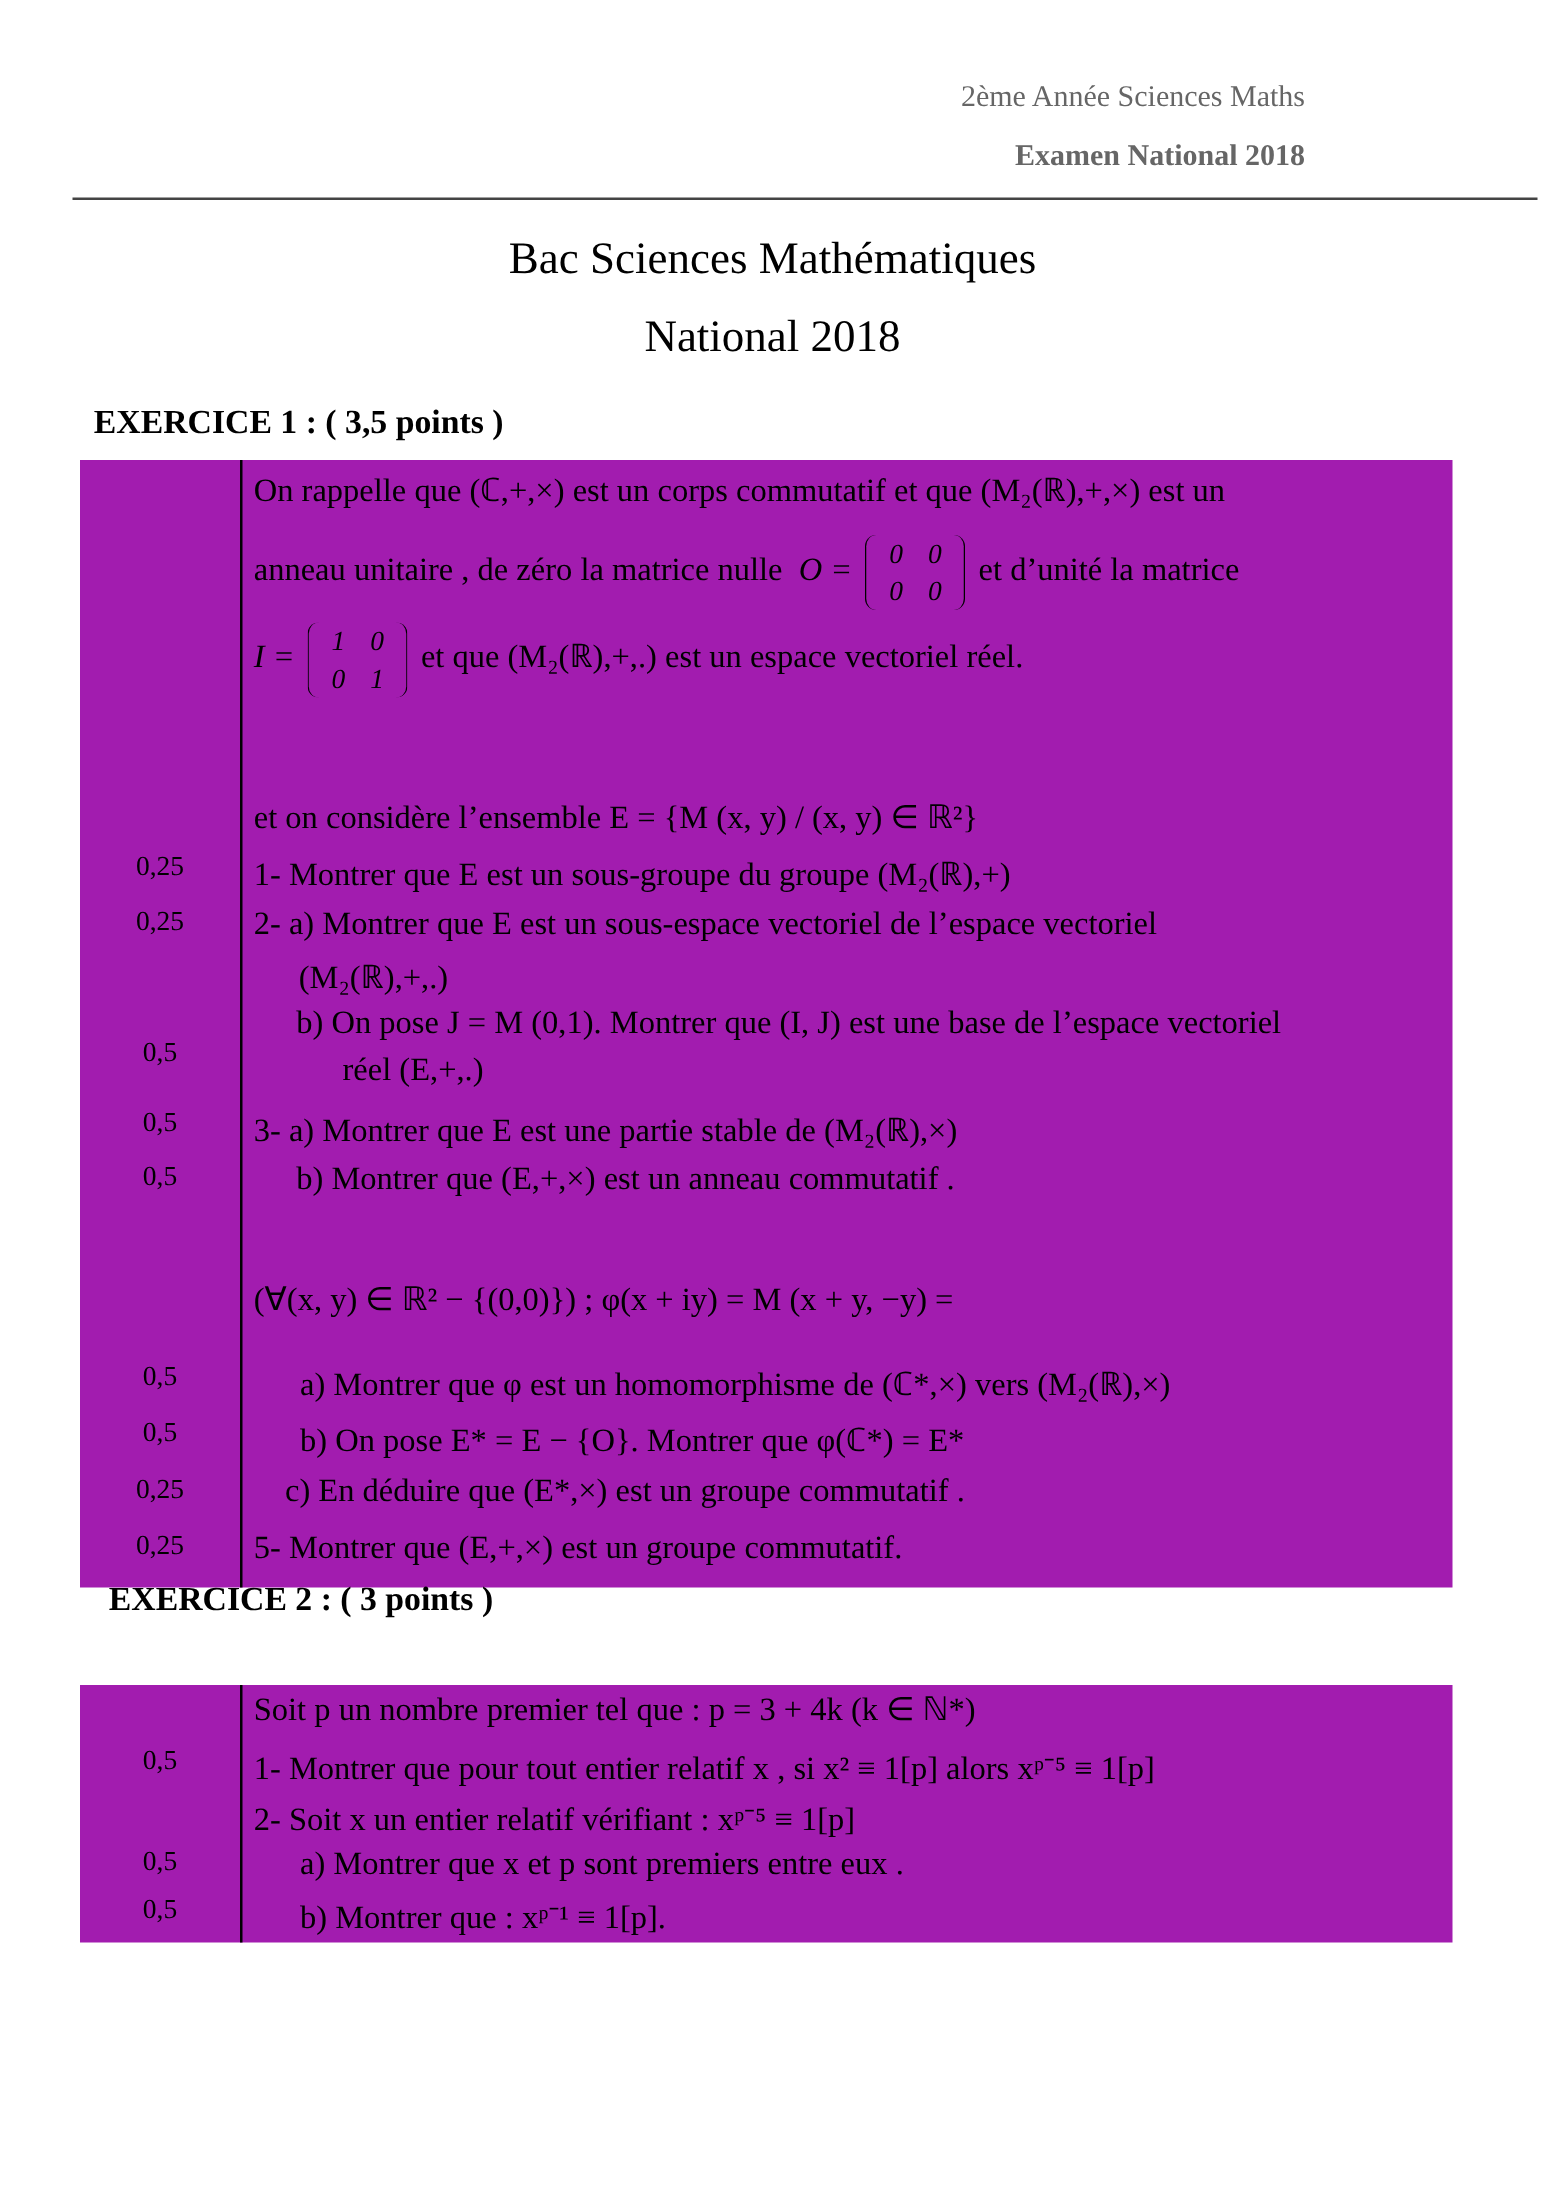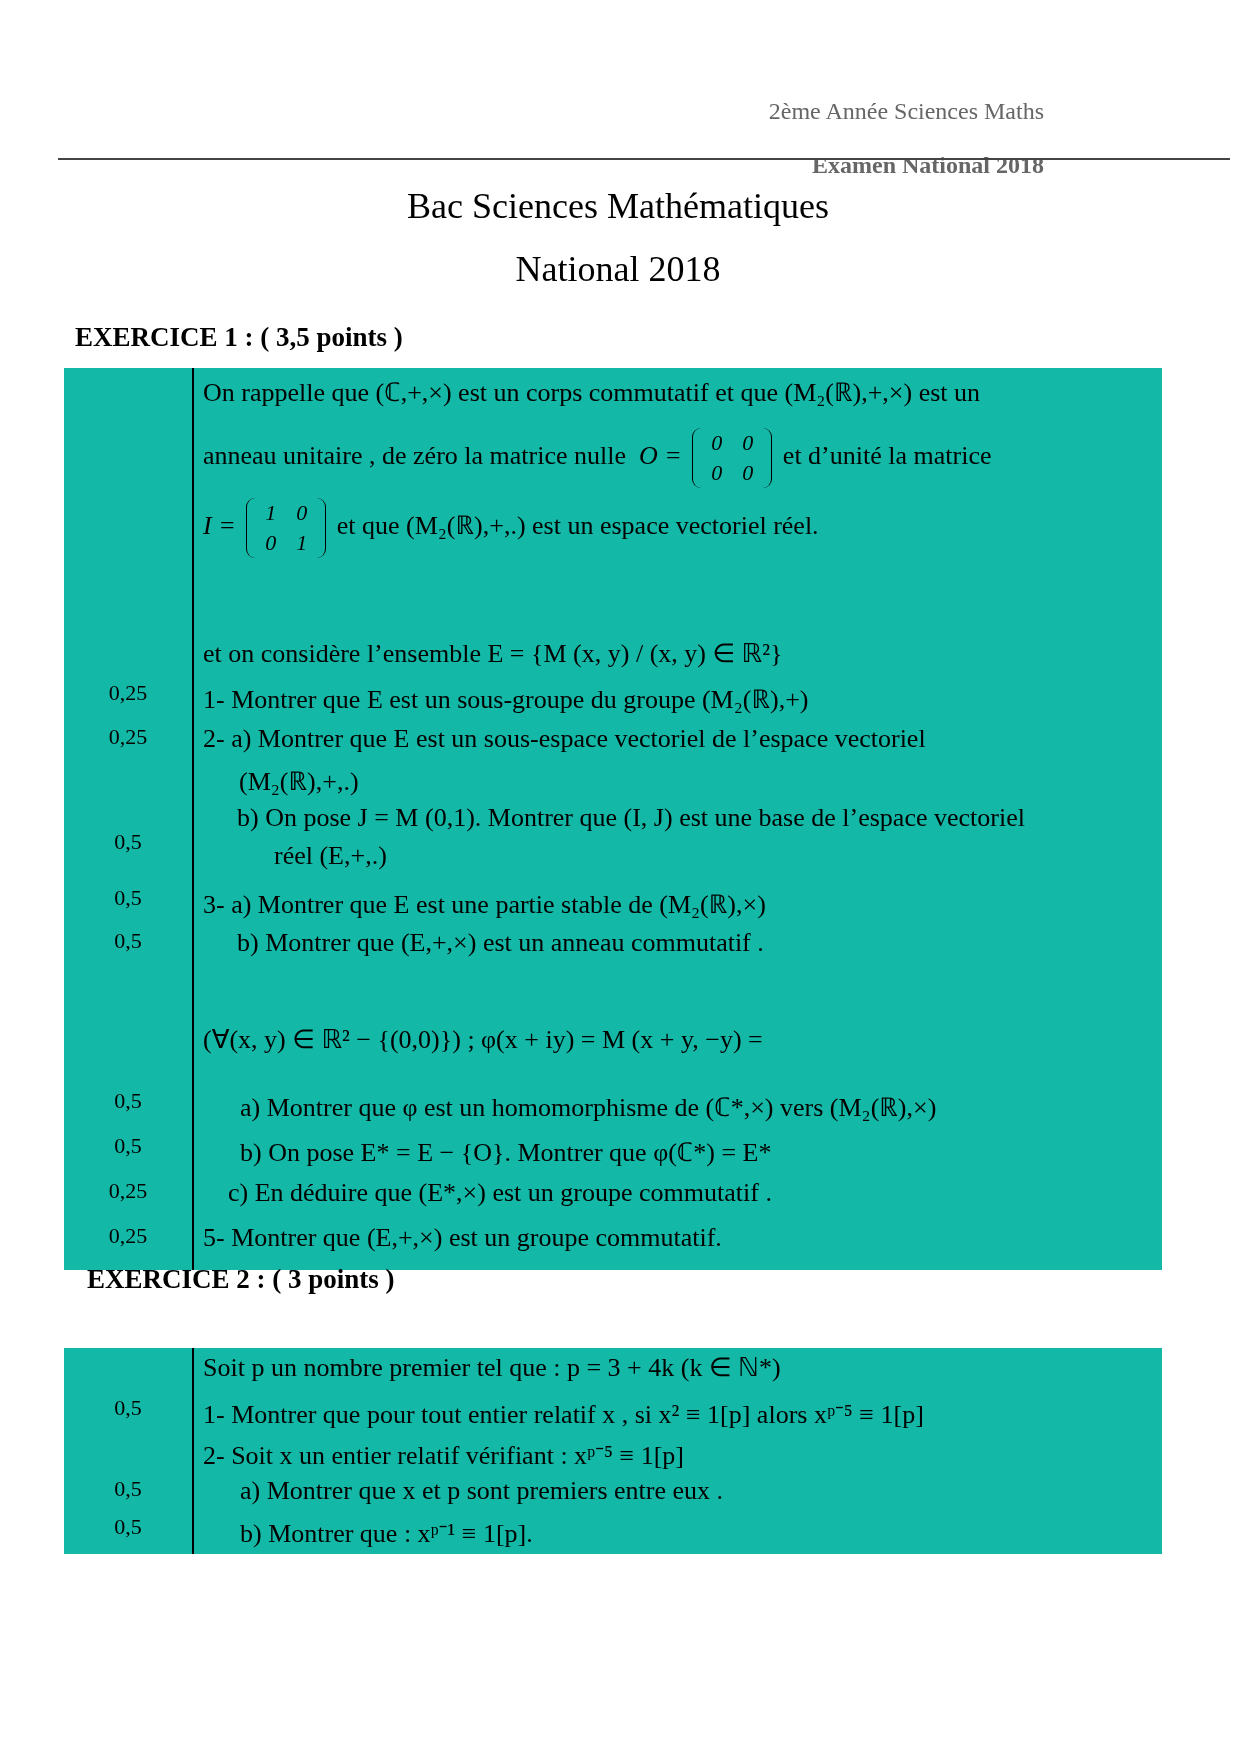--- a/index.html
+++ b/index.html
@@ -1,25 +1,25 @@
 <!DOCTYPE html>
 <html><head>
 <meta charset="utf-8">
 <style>
   html, body { margin: 0; padding: 0; background: #ffffff; }
   body { width: 1240px; height: 1754px; position: relative; font-family: "Liberation Serif", serif; color: #000; overflow: hidden; }
   .hdr { position: absolute; right: 196px; text-align: right; color: #666666; font-size: 24px; line-height: 30px; }
-  .hdr1 { top: 96px; }
-  .hdr2 { top: 110px; font-weight: bold; margin-top: 40px; }
+  .hdr1 { top: 63px; }
+  .hdr2 { top: 110px; font-weight: bold; }
   .rule { position: absolute; left: 58px; width: 1172px; top: 158px; height: 2px; background: #444; }
   .title { position: absolute; left: 0; width: 1236px; text-align: center; font-size: 36px; }
   .t1 { top: 185px; }
   .t2 { top: 248px; }
   .exh { position: absolute; left: 75px; font-size: 27px; font-weight: bold; }
-  .box { position: absolute; left: 64px; width: 1098px; background: #14b8a6; }
+  .box { position: absolute; left: 64px; width: 1098px; background: #a21caf; }
   .divider { position: absolute; left: 128px; top: 0; bottom: 0; width: 1.5px; background: #000; }
   .line { position: absolute; left: 0; width: 1098px; height: 40px; font-size: 26px; }
   .pts { position: absolute; left: 0; width: 128px; text-align: center; font-size: 22px; }
   .txt { position: absolute; left: 139px; white-space: nowrap; }
   .ind1 { left: 175px; }
   .m { font-style: italic; font-family: "Liberation Serif", serif; }
   .mat { display: inline-block; vertical-align: middle; border-left: 1.5px solid #000; border-right: 1.5px solid #000; border-radius: 9px; padding: 0 8px; font-size: 22px; line-height: 30px; margin: 0 4px; }
   .mat table { border-collapse: collapse; }
   .mat td { padding: 0 10px; text-align: center; font-style: italic; }
 </style>

